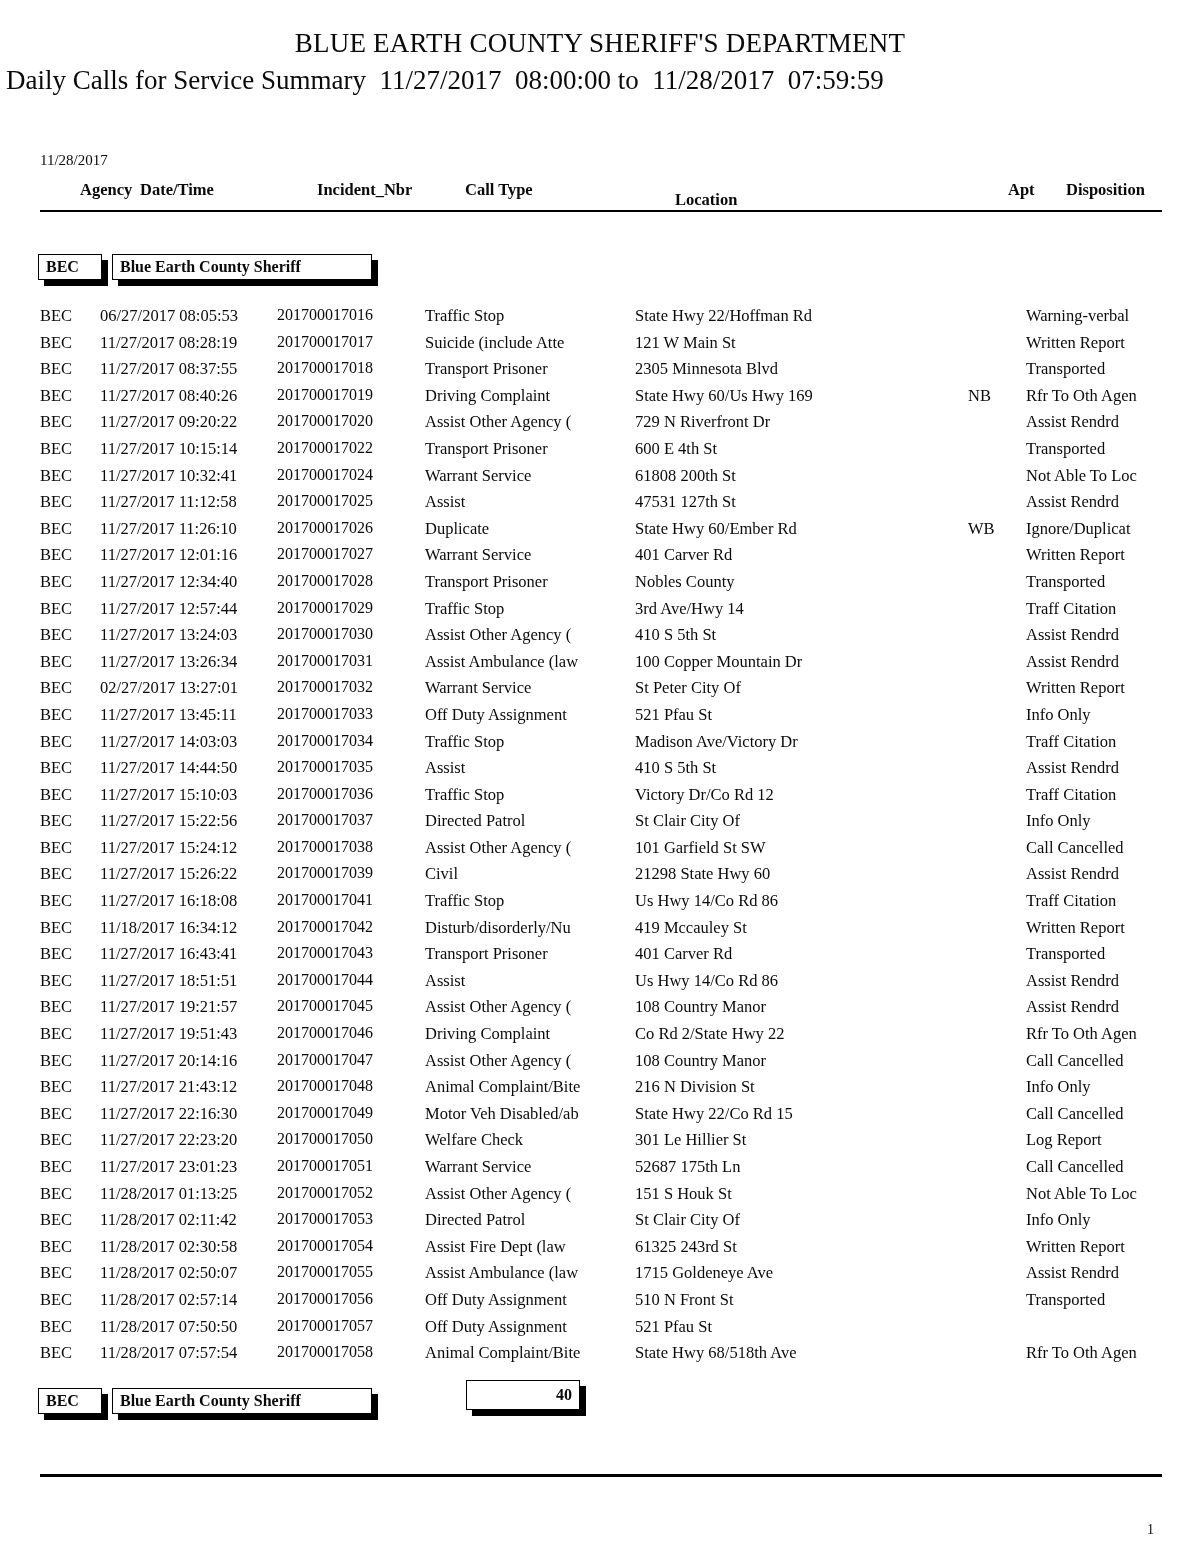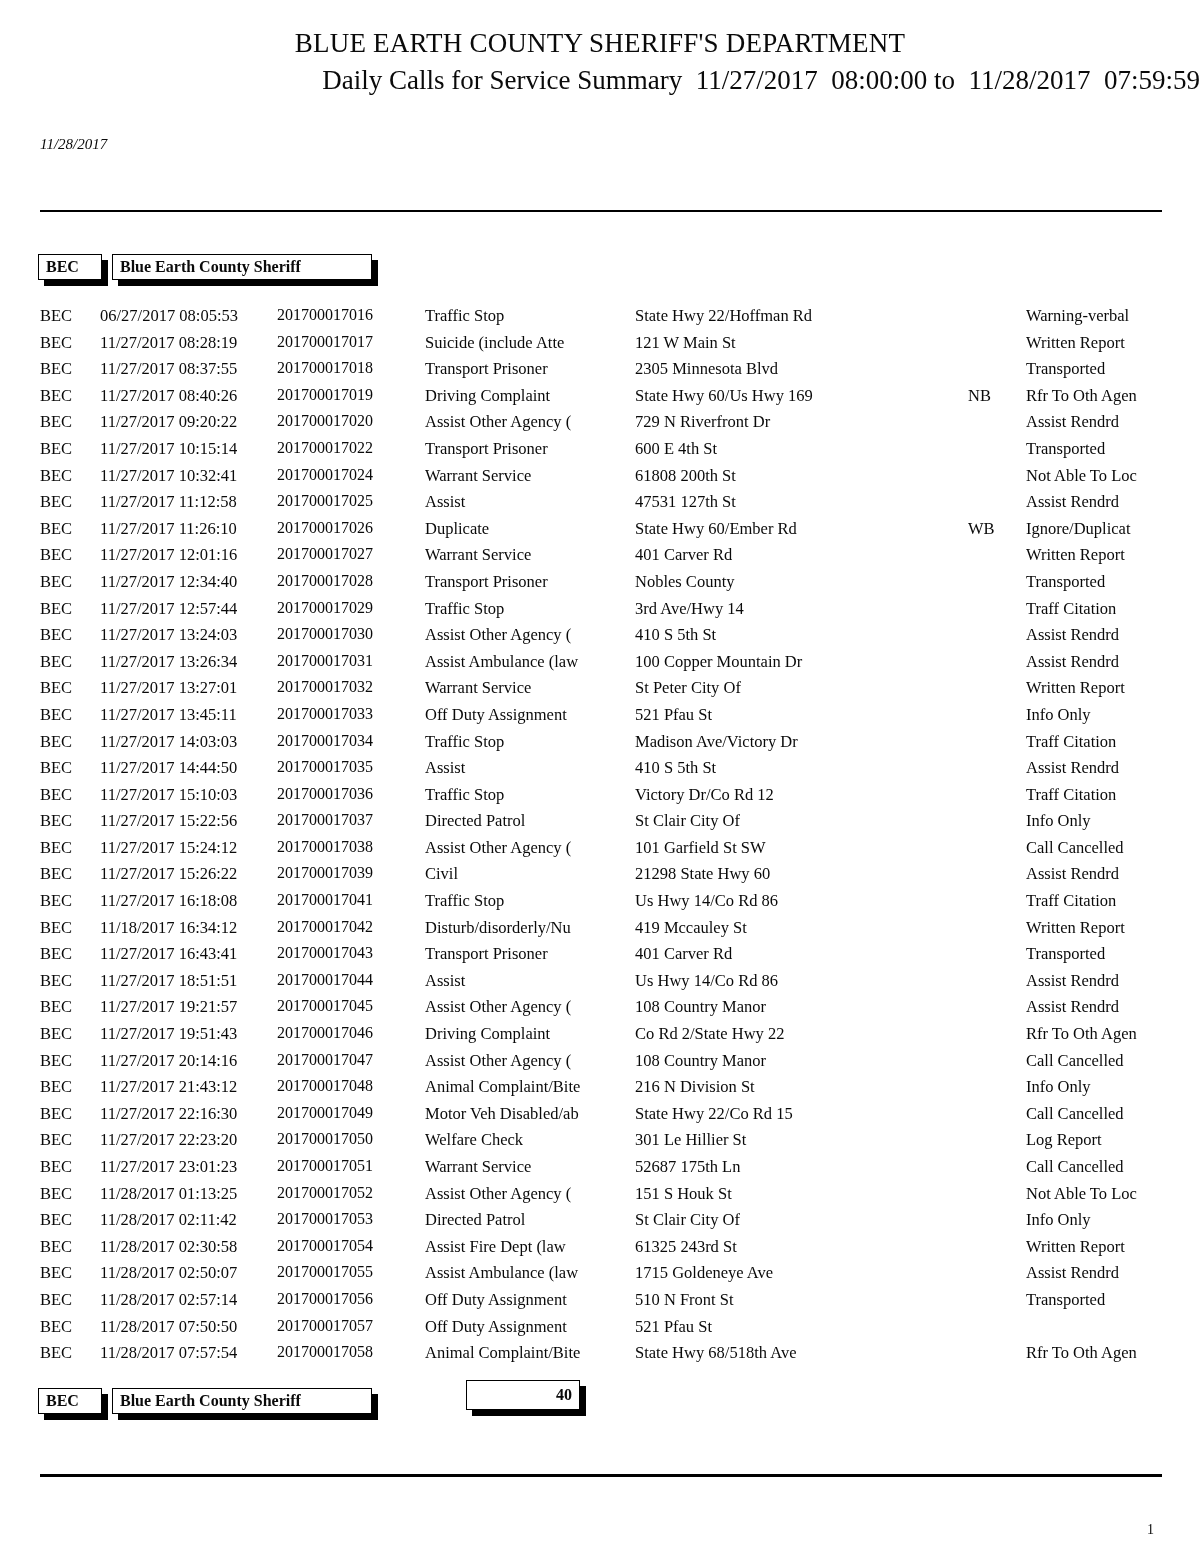--- a/index.html
+++ b/index.html
@@ -25,33 +25,32 @@
 
   
   .title-1 {
     text-align: center;
     font-size: 27px;
     letter-spacing: 0.2px;
     margin: 28px 0 0 0;
     line-height: 1.15;
   }
   .title-2 {
-    text-align: right;
+    text-align: left;
     font-size: 27px;
-    margin: 6px 0 0 0;
+    margin: 6px 0 0 6px;
     line-height: 1.15;
     white-space: pre;
   }
 
   .run-date {
     position: absolute;
     left: 40px;
-    top: 108px;
+    top: 124px;
     font-size: 15px;
-    font-style: italic;
   }
 
   
   .col-head {
     position: absolute;
     left: 40px;
     top: 152px;
     width: 1122px;
     height: 34px;
     font-weight: bold;
@@ -138,20 +137,29 @@
 </head>
 <body>
 
 <div class="page">
 
   <div class="title-1">BLUE EARTH COUNTY SHERIFF'S DEPARTMENT</div>
   <div class="title-2">Daily Calls for Service Summary  11/27/2017  08:00:00 to  11/28/2017  07:59:59</div>
 
   <div class="run-date">11/28/2017</div>
 
+  <div class="col-head">
+    <span class="c-agency">Agency</span>
+    <span class="c-datetime">Date/Time</span>
+    <span class="c-incident">Incident_Nbr</span>
+    <span class="c-calltype">Call Type</span>
+    <span class="c-location h-location">Location</span>
+    <span class="c-apt">Apt</span>
+    <span class="c-disp">Disposition</span>
+  </div>
   <div class="head-rule"></div>
 
   <div class="shadowbox" style="left:38px; top:226px; width:64px; height:26px;">
     <span class="bx-txt">BEC</span>
   </div>
   <div class="shadowbox" style="left:112px; top:226px; width:260px; height:26px;">
     <span class="bx-txt">Blue Earth County Sheriff</span>
   </div>
 
   <div class="rows" id="rows-container">
@@ -276,21 +284,21 @@
         <span class="c-agency">BEC</span>
         <span class="c-datetime">11/27/2017  13:26:34</span>
         <span class="c-incident">201700017031</span>
         <span class="c-calltype">Assist Ambulance (law</span>
         <span class="c-location">100 Copper Mountain Dr</span>
         <span class="c-apt"></span>
         <span class="c-disp">Assist Rendrd</span>
       </div>
       <div class="row">
         <span class="c-agency">BEC</span>
-        <span class="c-datetime">11/27/2017  13:27:01</span>
+        <span class="c-datetime">02/27/2017  13:27:01</span>
         <span class="c-incident">201700017032</span>
         <span class="c-calltype">Warrant Service</span>
         <span class="c-location">St Peter City Of</span>
         <span class="c-apt"></span>
         <span class="c-disp">Written Report</span>
       </div>
       <div class="row">
         <span class="c-agency">BEC</span>
         <span class="c-datetime">11/27/2017  13:45:11</span>
         <span class="c-incident">201700017033</span>

